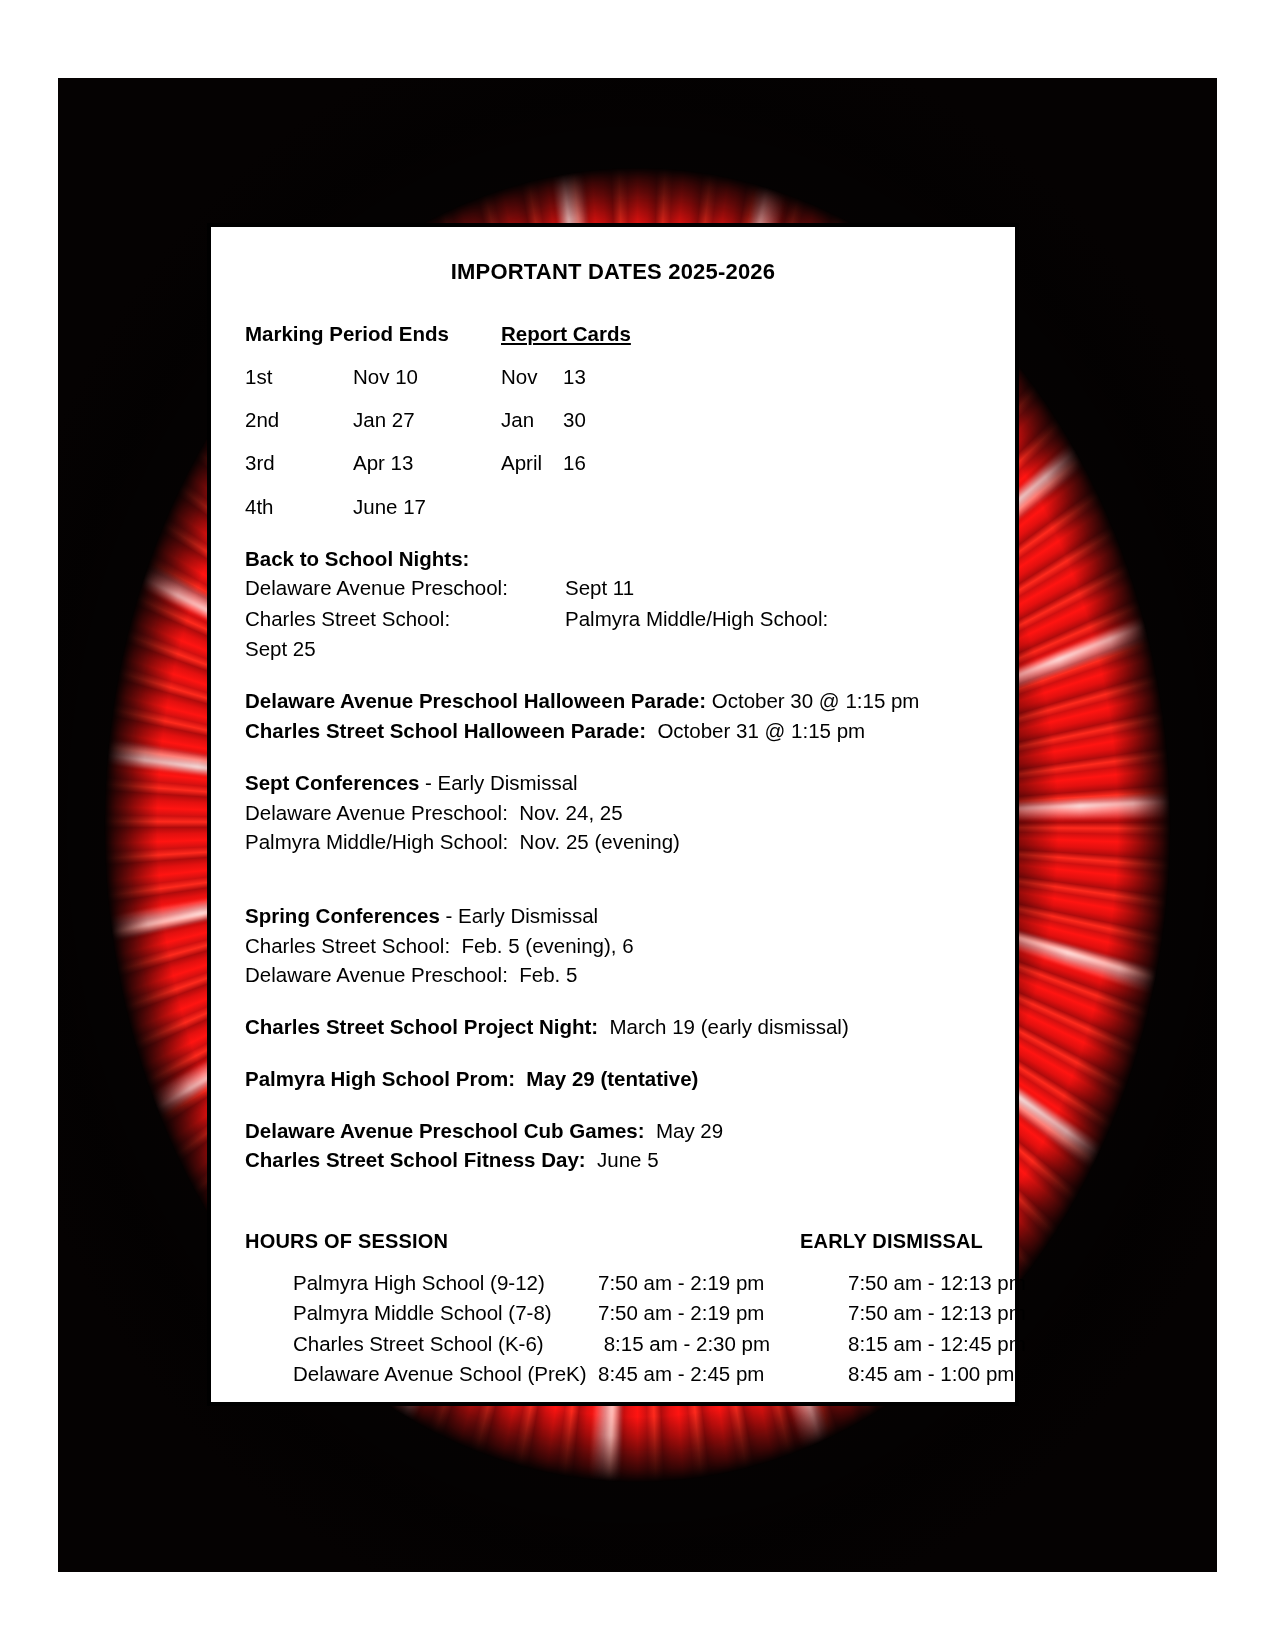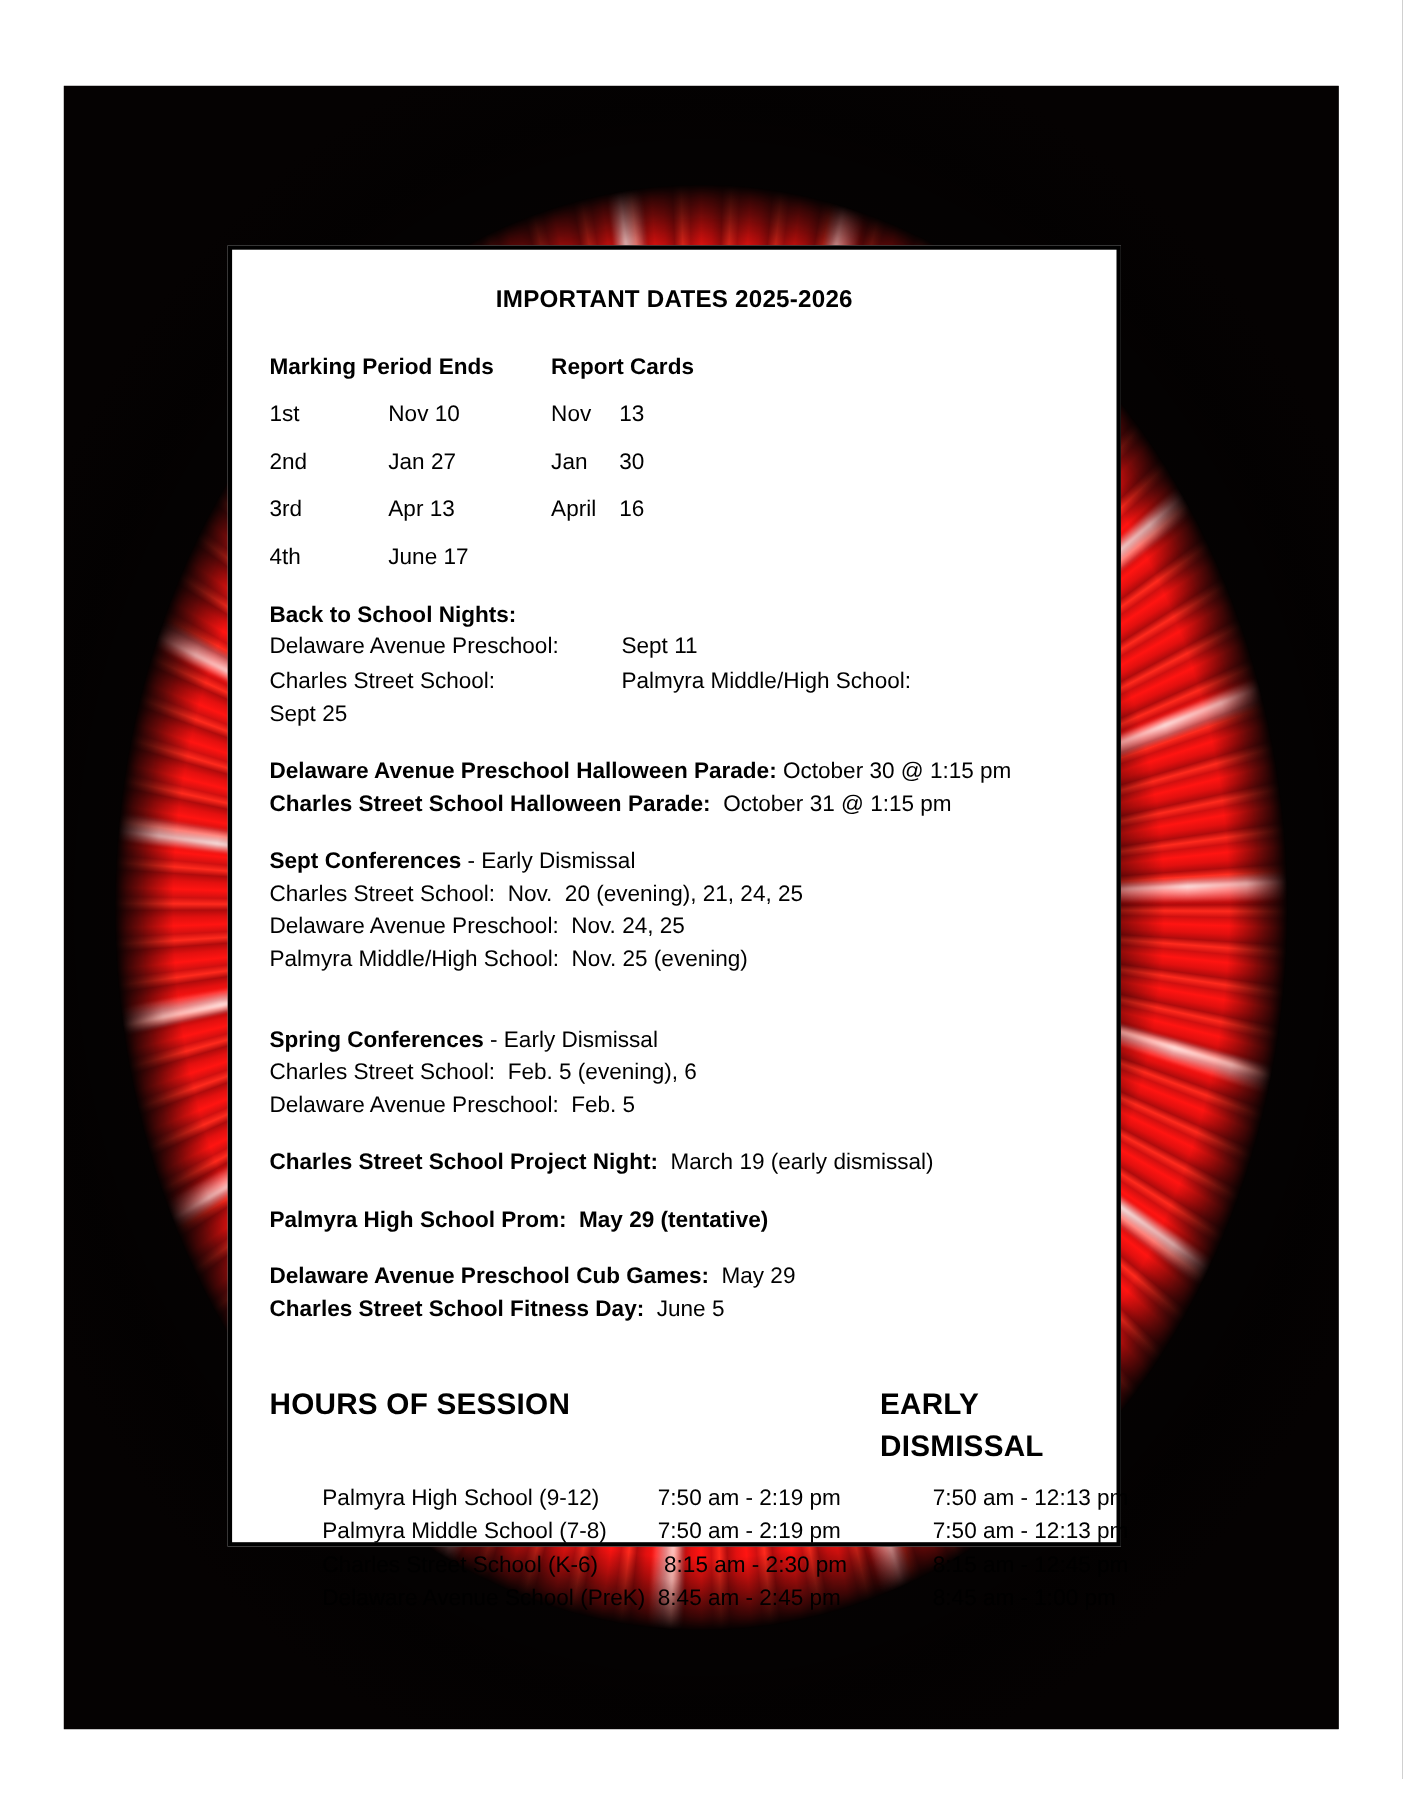--- a/index.html
+++ b/index.html
@@ -118,36 +118,36 @@
   .bold { font-weight: bold; }
 
   
   .mp-grid {
     display: grid;
     grid-template-columns: 108px 148px 62px auto;
     row-gap: 12px;
   }
   .mp-grid > div { line-height: 1.52; }
   .mp-head1 { grid-column: 1 / span 2; font-weight: bold; }
-  .mp-head2 { grid-column: 3 / span 2; font-weight: bold; }
+  .mp-head2 { grid-column: 3 / span 2; font-weight: bold; text-decoration: underline; }
 
   
   .bts-grid {
     display: grid;
     grid-template-columns: 320px auto;
     row-gap: 0;
   }
   .bts-grid > div { line-height: 1.48; }
 
   
   .hours-head {
     display: grid;
     grid-template-columns: 555px auto;
     font-weight: bold;
-    font-size: 27px;
+    font-size: 20px;
     letter-spacing: .2px;
   }
   .hours-grid {
     display: grid;
     grid-template-columns: 305px 250px auto;
     row-gap: 0;
     margin-left: 48px;
   }
   .hours-grid > div { line-height: 1.48; white-space: pre; }
 
@@ -211,21 +211,20 @@
       </div>
 
       <div class="gap-md"></div>
 
       <div class="row"><span class="bold">Delaware Avenue Preschool Halloween Parade:</span><span> October 30 @ 1:15 pm</span></div>
       <div class="row"><span class="bold">Charles Street School Halloween Parade:</span><span>  October 31 @ 1:15 pm</span></div>
 
       <div class="gap-md"></div>
 
       <div class="row"><span class="bold">Sept Conferences</span><span> - Early Dismissal</span></div>
-      <div class="row">Charles Street School:  Nov.  20 (evening), 21, 24, 25</div>
       <div class="row">Delaware Avenue Preschool:  Nov. 24, 25</div>
       <div class="row">Palmyra Middle/High School:  Nov. 25 (evening)</div>
 
       <div class="gap-md"></div>
 
 
       <div class="gap-md"></div>
 
       <div class="row"><span class="bold">Spring Conferences</span><span> - Early Dismissal</span></div>
       <div class="row">Charles Street School:  Feb. 5 (evening), 6</div>

